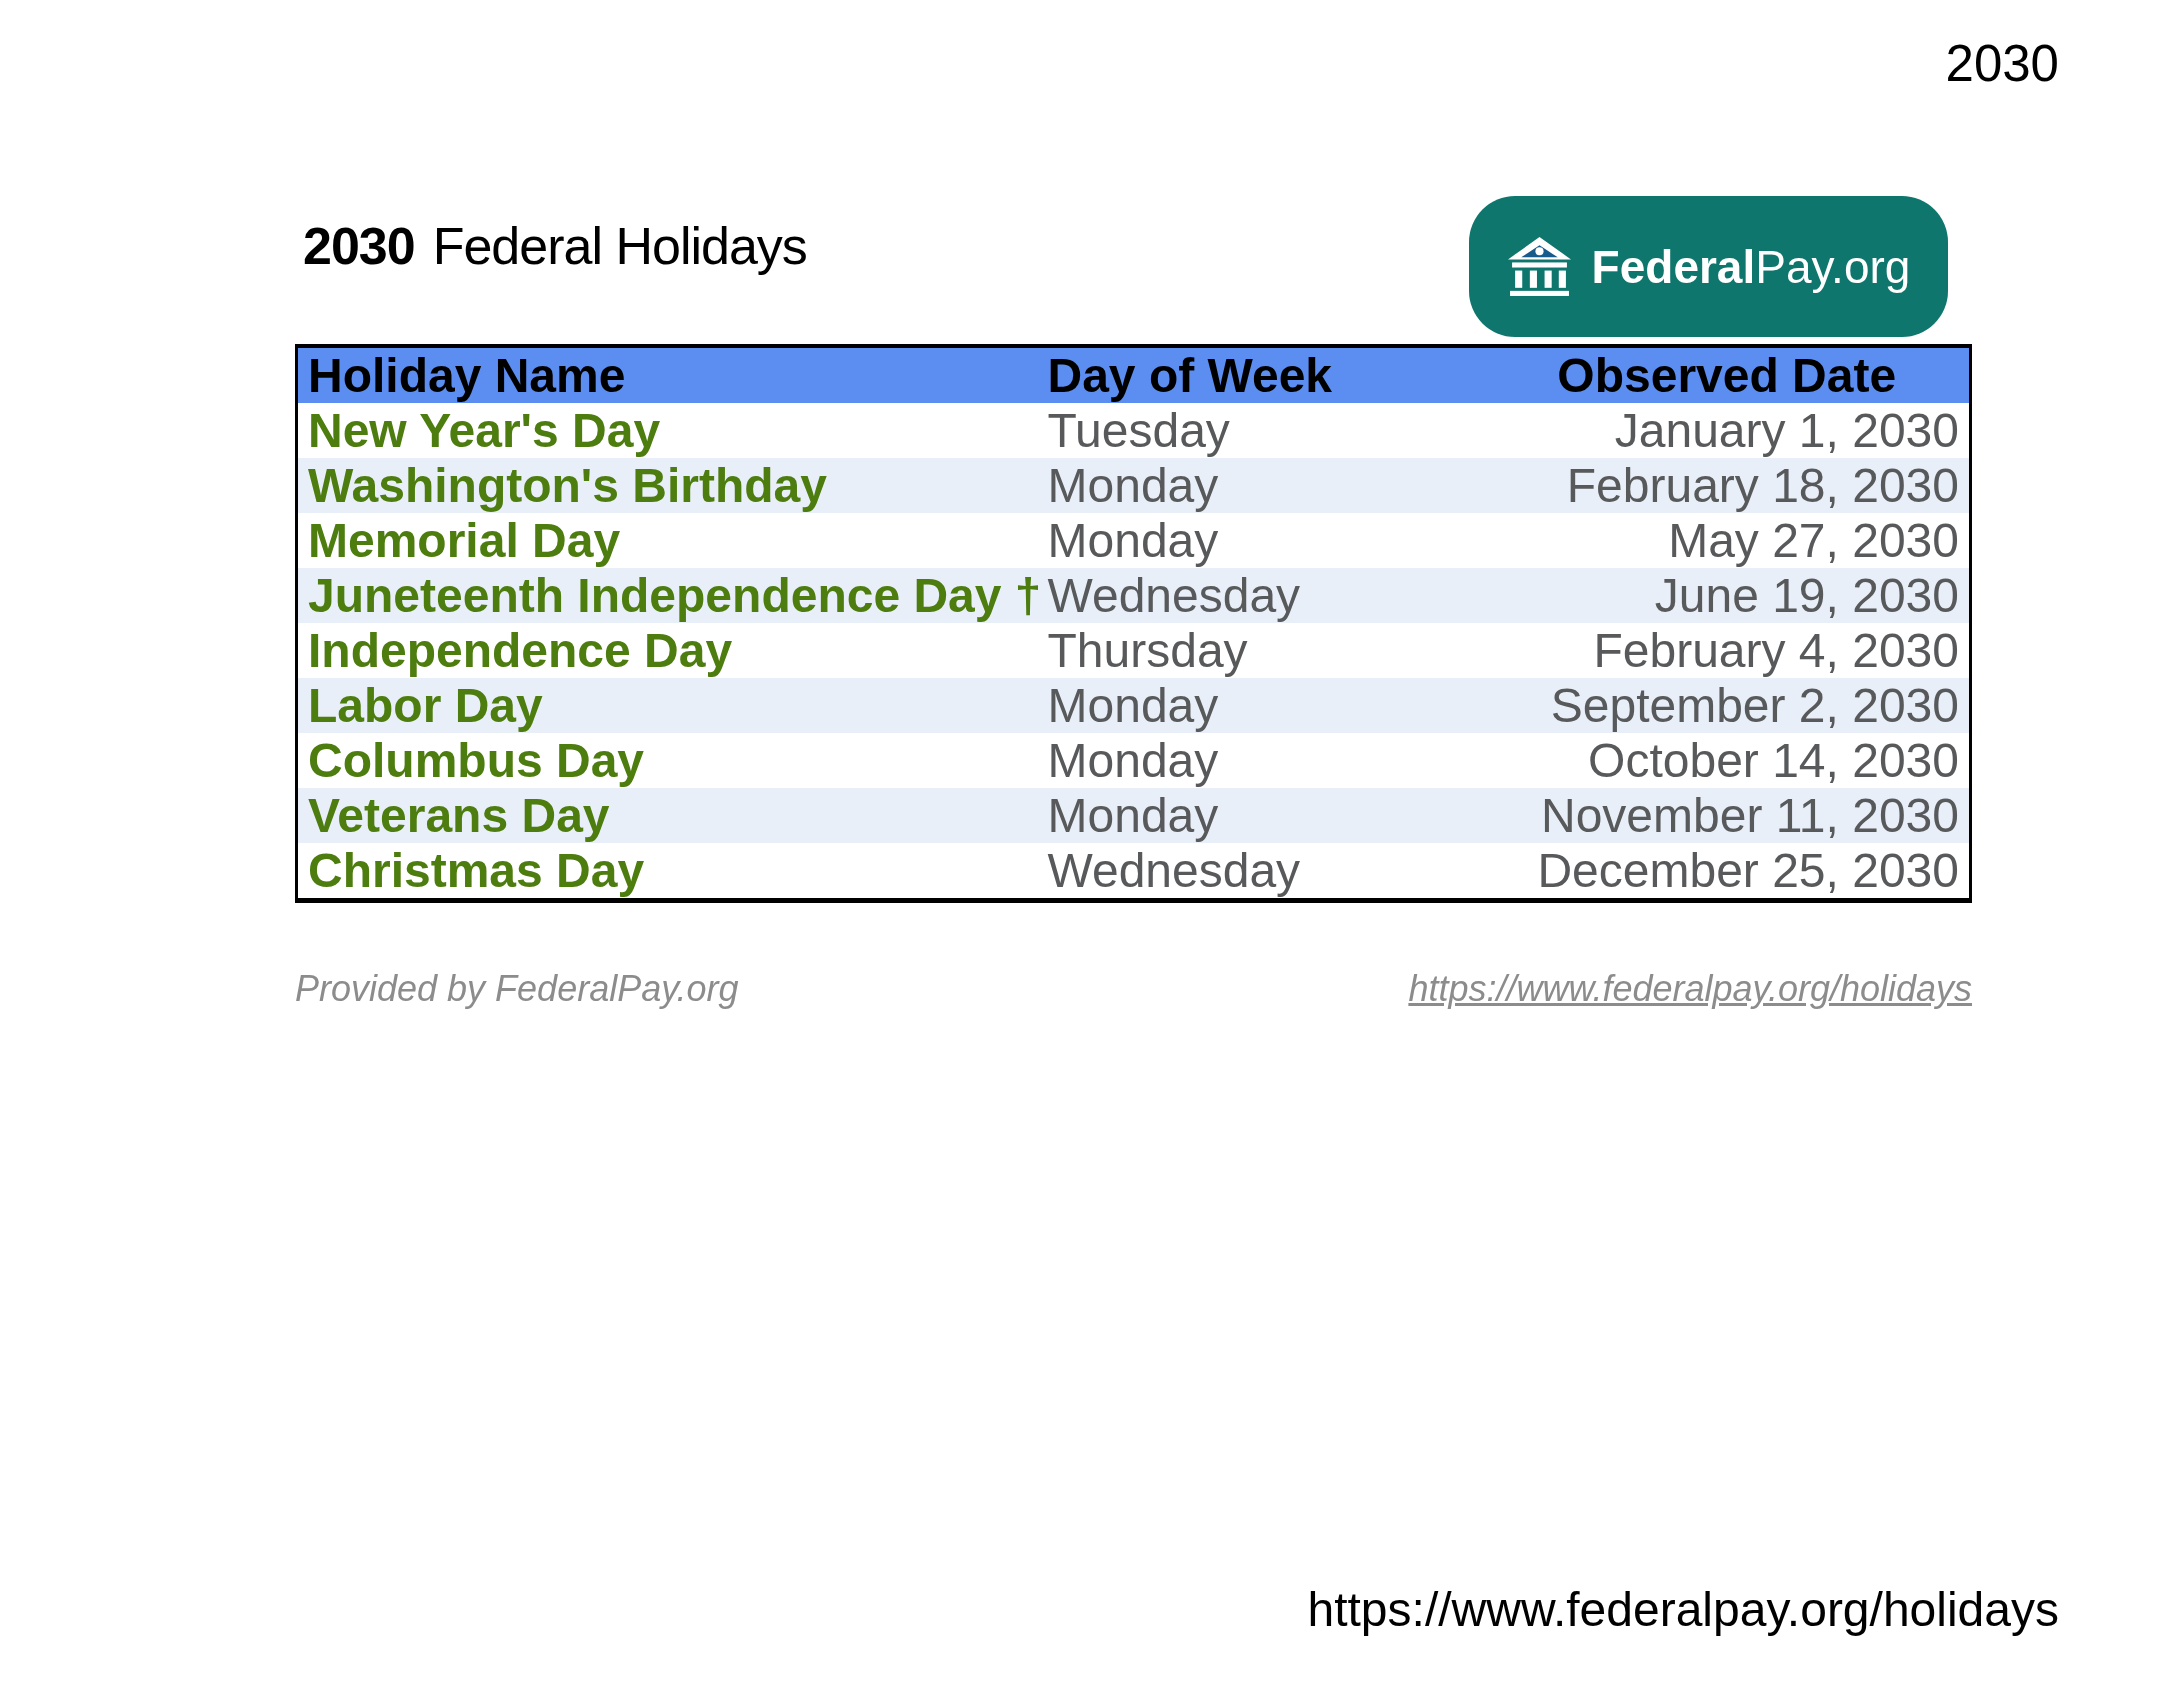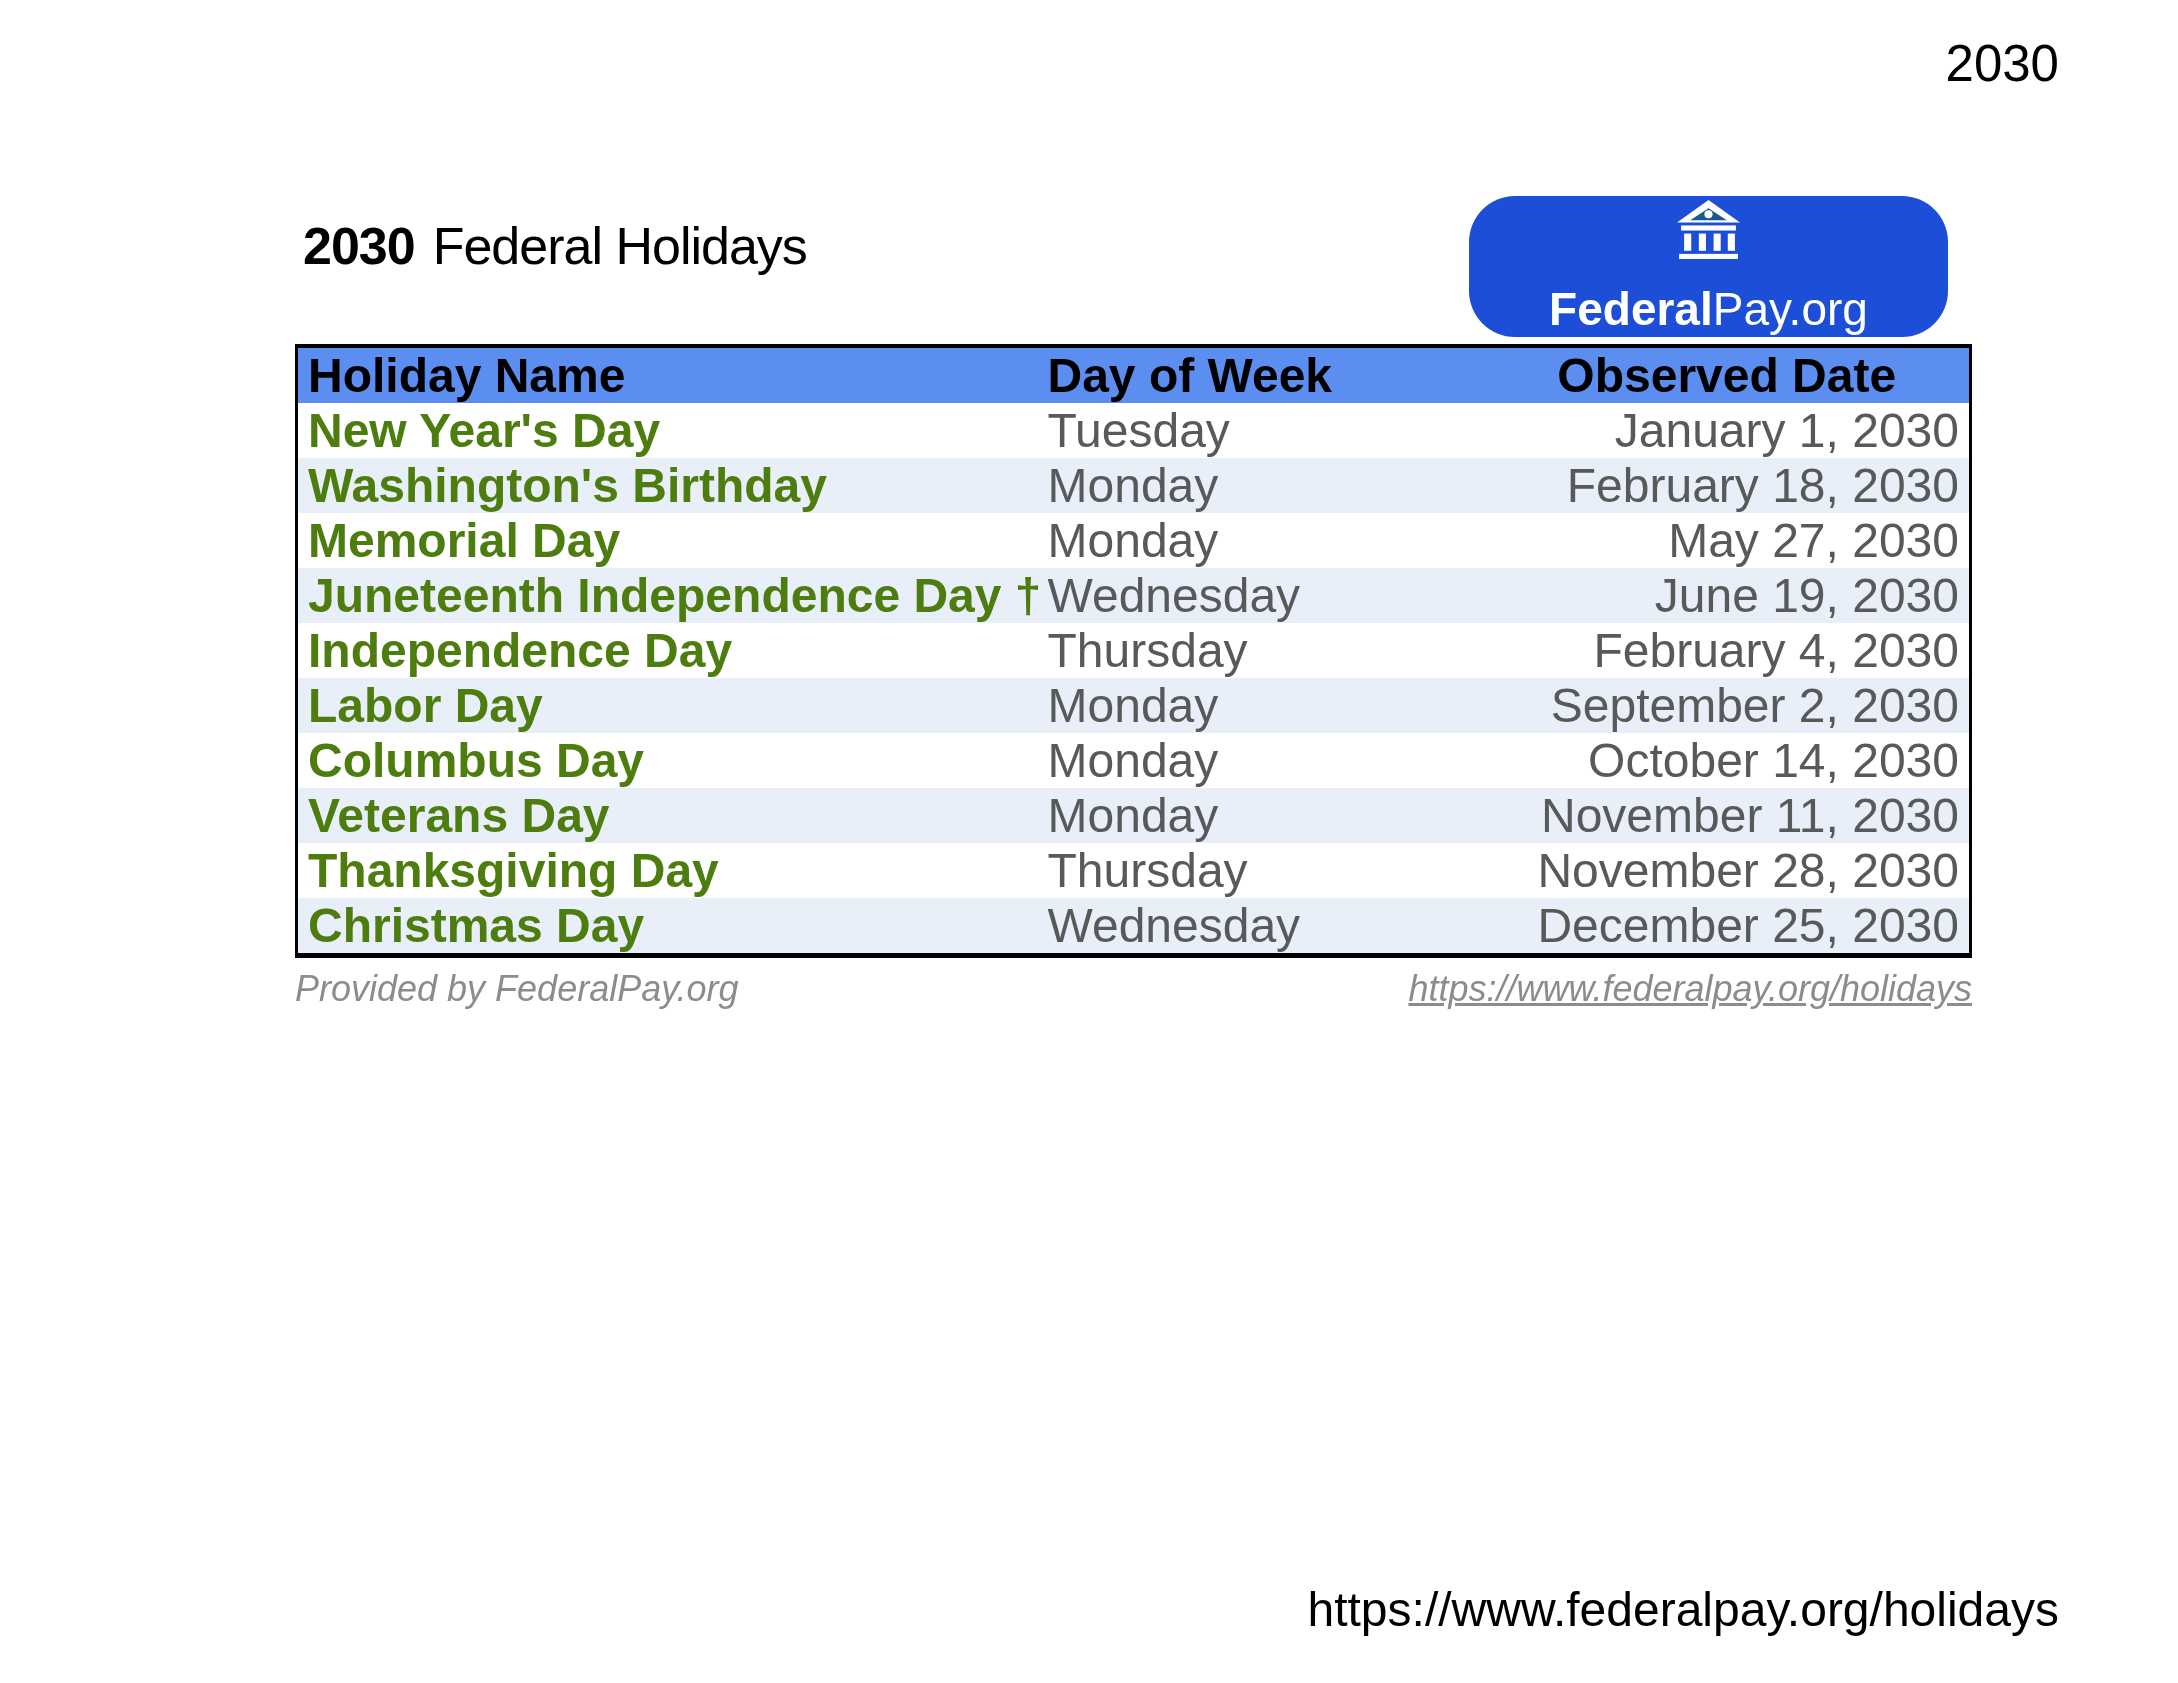--- a/index.html
+++ b/index.html
@@ -31,29 +31,28 @@
   }
   .title .title-bold { font-weight: bold; }
   .title .title-rest { margin-left: 18px; }
 
   .logo-badge {
     position: absolute;
     left: 1469px;
     top: 196px;
     width: 479px;
     height: 141px;
-    background: #1d4ed8;
+    background: #0f766e;
     border-radius: 46px;
     display: flex;
     align-items: center;
     justify-content: center;
     gap: 20px;
     text-decoration: none;
     cursor: pointer;
-    flex-direction: column;
   }
   .logo-text {
     color: #fff;
     font-size: 46px;
     white-space: nowrap;
   }
   .logo-text .lt-bold { font-weight: bold; }
 
   table.holiday-table {
     position: absolute;
@@ -195,25 +194,20 @@
       <td class="name">Columbus Day</td>
       <td class="day">Monday</td>
       <td class="date">October 14, 2030</td>
     </tr>
     <tr>
       <td class="name">Veterans Day</td>
       <td class="day">Monday</td>
       <td class="date">November 11, 2030</td>
     </tr>
     <tr>
-      <td class="name">Thanksgiving Day</td>
-      <td class="day">Thursday</td>
-      <td class="date">November 28, 2030</td>
-    </tr>
-    <tr>
       <td class="name">Christmas Day</td>
       <td class="day">Wednesday</td>
       <td class="date">December 25, 2030</td>
     </tr>
   </tbody>
 </table>
 
 <div class="table-footer">
   <span>Provided by FederalPay.org</span>
   <a class="footer-link">https://www.federalpay.org/holidays</a>

